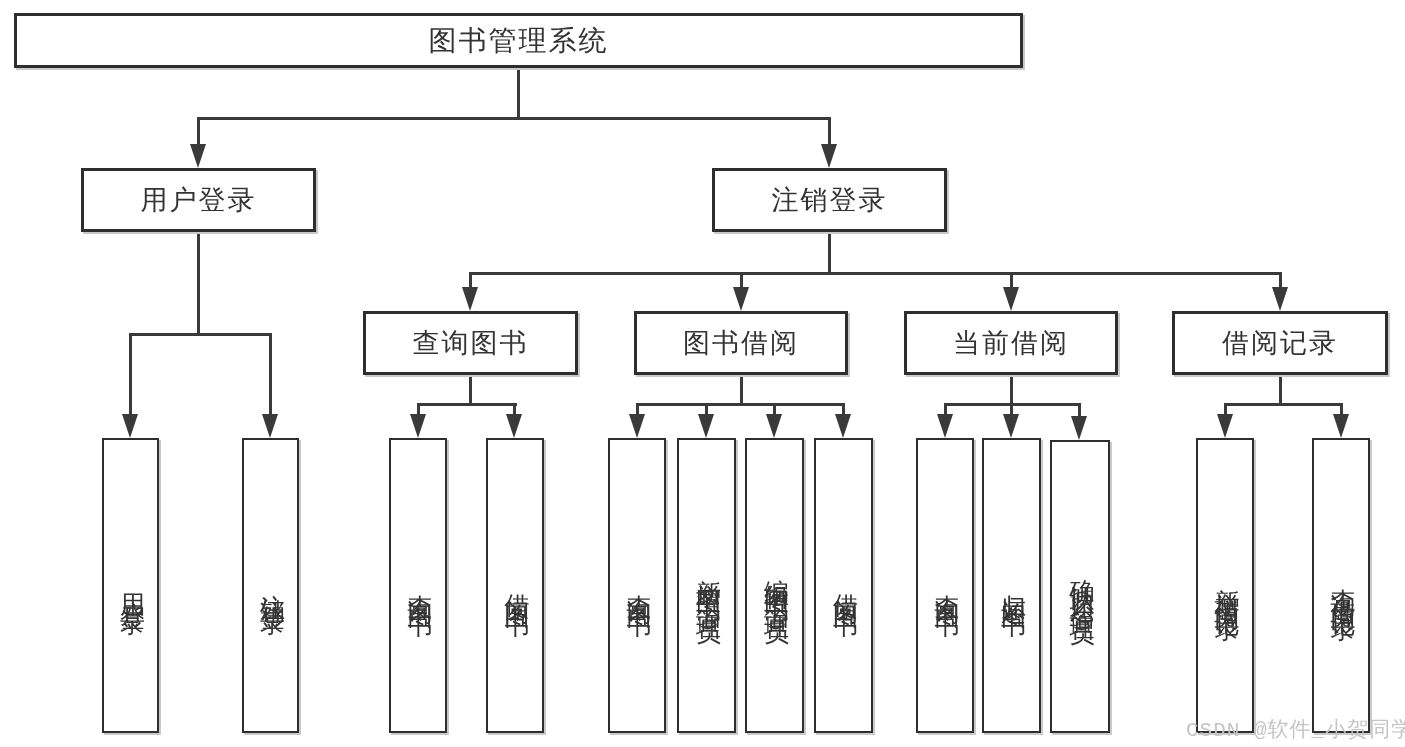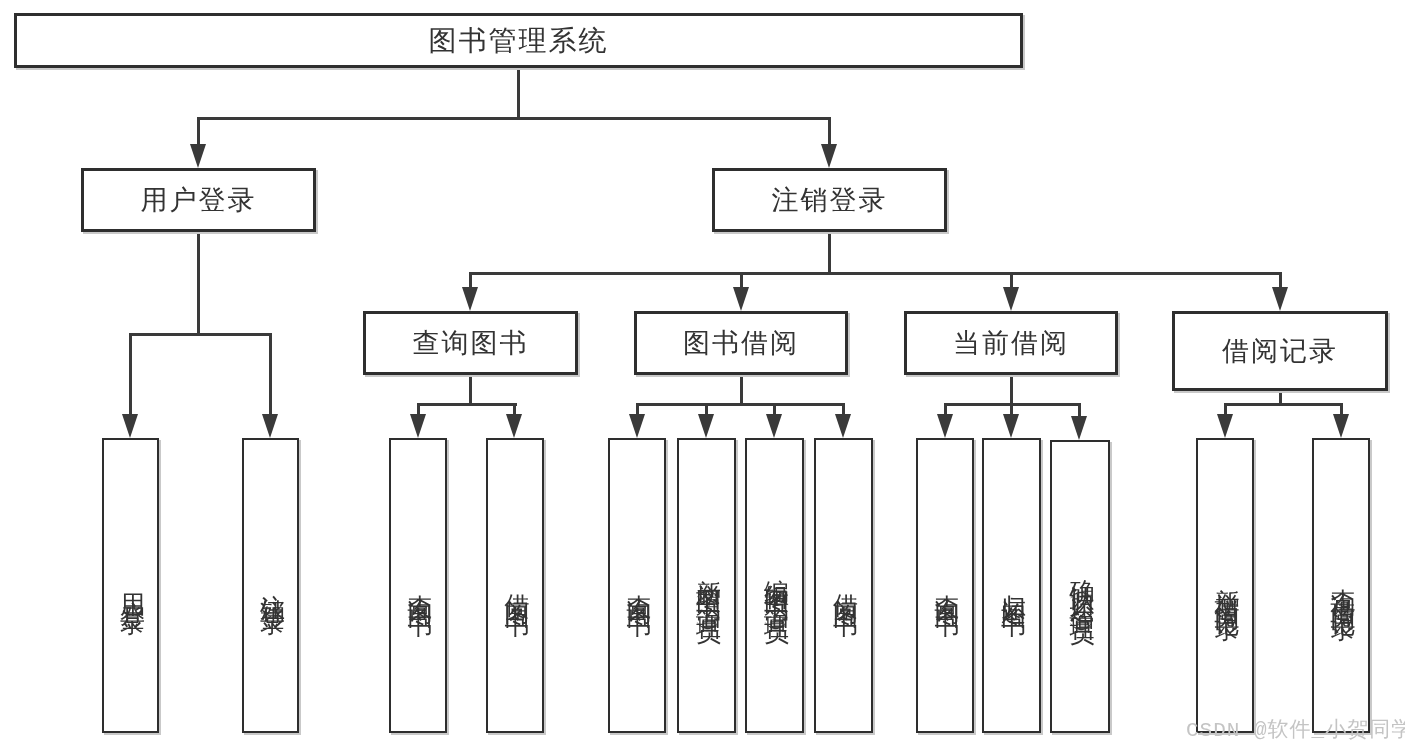--- a/index.html
+++ b/index.html
@@ -61,21 +61,21 @@
 <div class="canvas">
 
   <div class="node h root" style="left:14px;top:13px;width:1009px;height:55px">图书管理系统</div>
 
   <div class="node h" style="left:81px;top:168px;width:235px;height:64px">用户登录</div>
   <div class="node h" style="left:712px;top:168px;width:235px;height:64px">注销登录</div>
 
   <div class="node h" style="left:363px;top:311px;width:215px;height:64px">查询图书</div>
   <div class="node h" style="left:904px;top:311px;width:214px;height:64px">当前借阅</div>
   <div class="node h" style="left:634px;top:311px;width:214px;height:64px">图书借阅</div>
-  <div class="node h" style="left:1172px;top:311px;width:216px;height:80px">借阅记录</div>
+  <div class="node h" style="left:1172px;top:311px;width:216px;height:64px">借阅记录</div>
 
   <div class="node v" style="left:102px;top:438px;width:57px;height:295px">用户登录</div>
   <div class="node v" style="left:242px;top:438px;width:57px;height:295px">注销登录</div>
 
   <div class="node v" style="left:389px;top:438px;width:58px;height:295px">查询图书</div>
   <div class="node v" style="left:486px;top:438px;width:58px;height:295px">借阅图书</div>
 
   <div class="node v" style="left:608px;top:438px;width:58px;height:295px">查询图书</div>
   <div class="node v" style="left:677px;top:438px;width:59px;height:295px">新增图书（管理员）</div>
   <div class="node v" style="left:745px;top:438px;width:59px;height:295px">编辑图书（管理员）</div>

